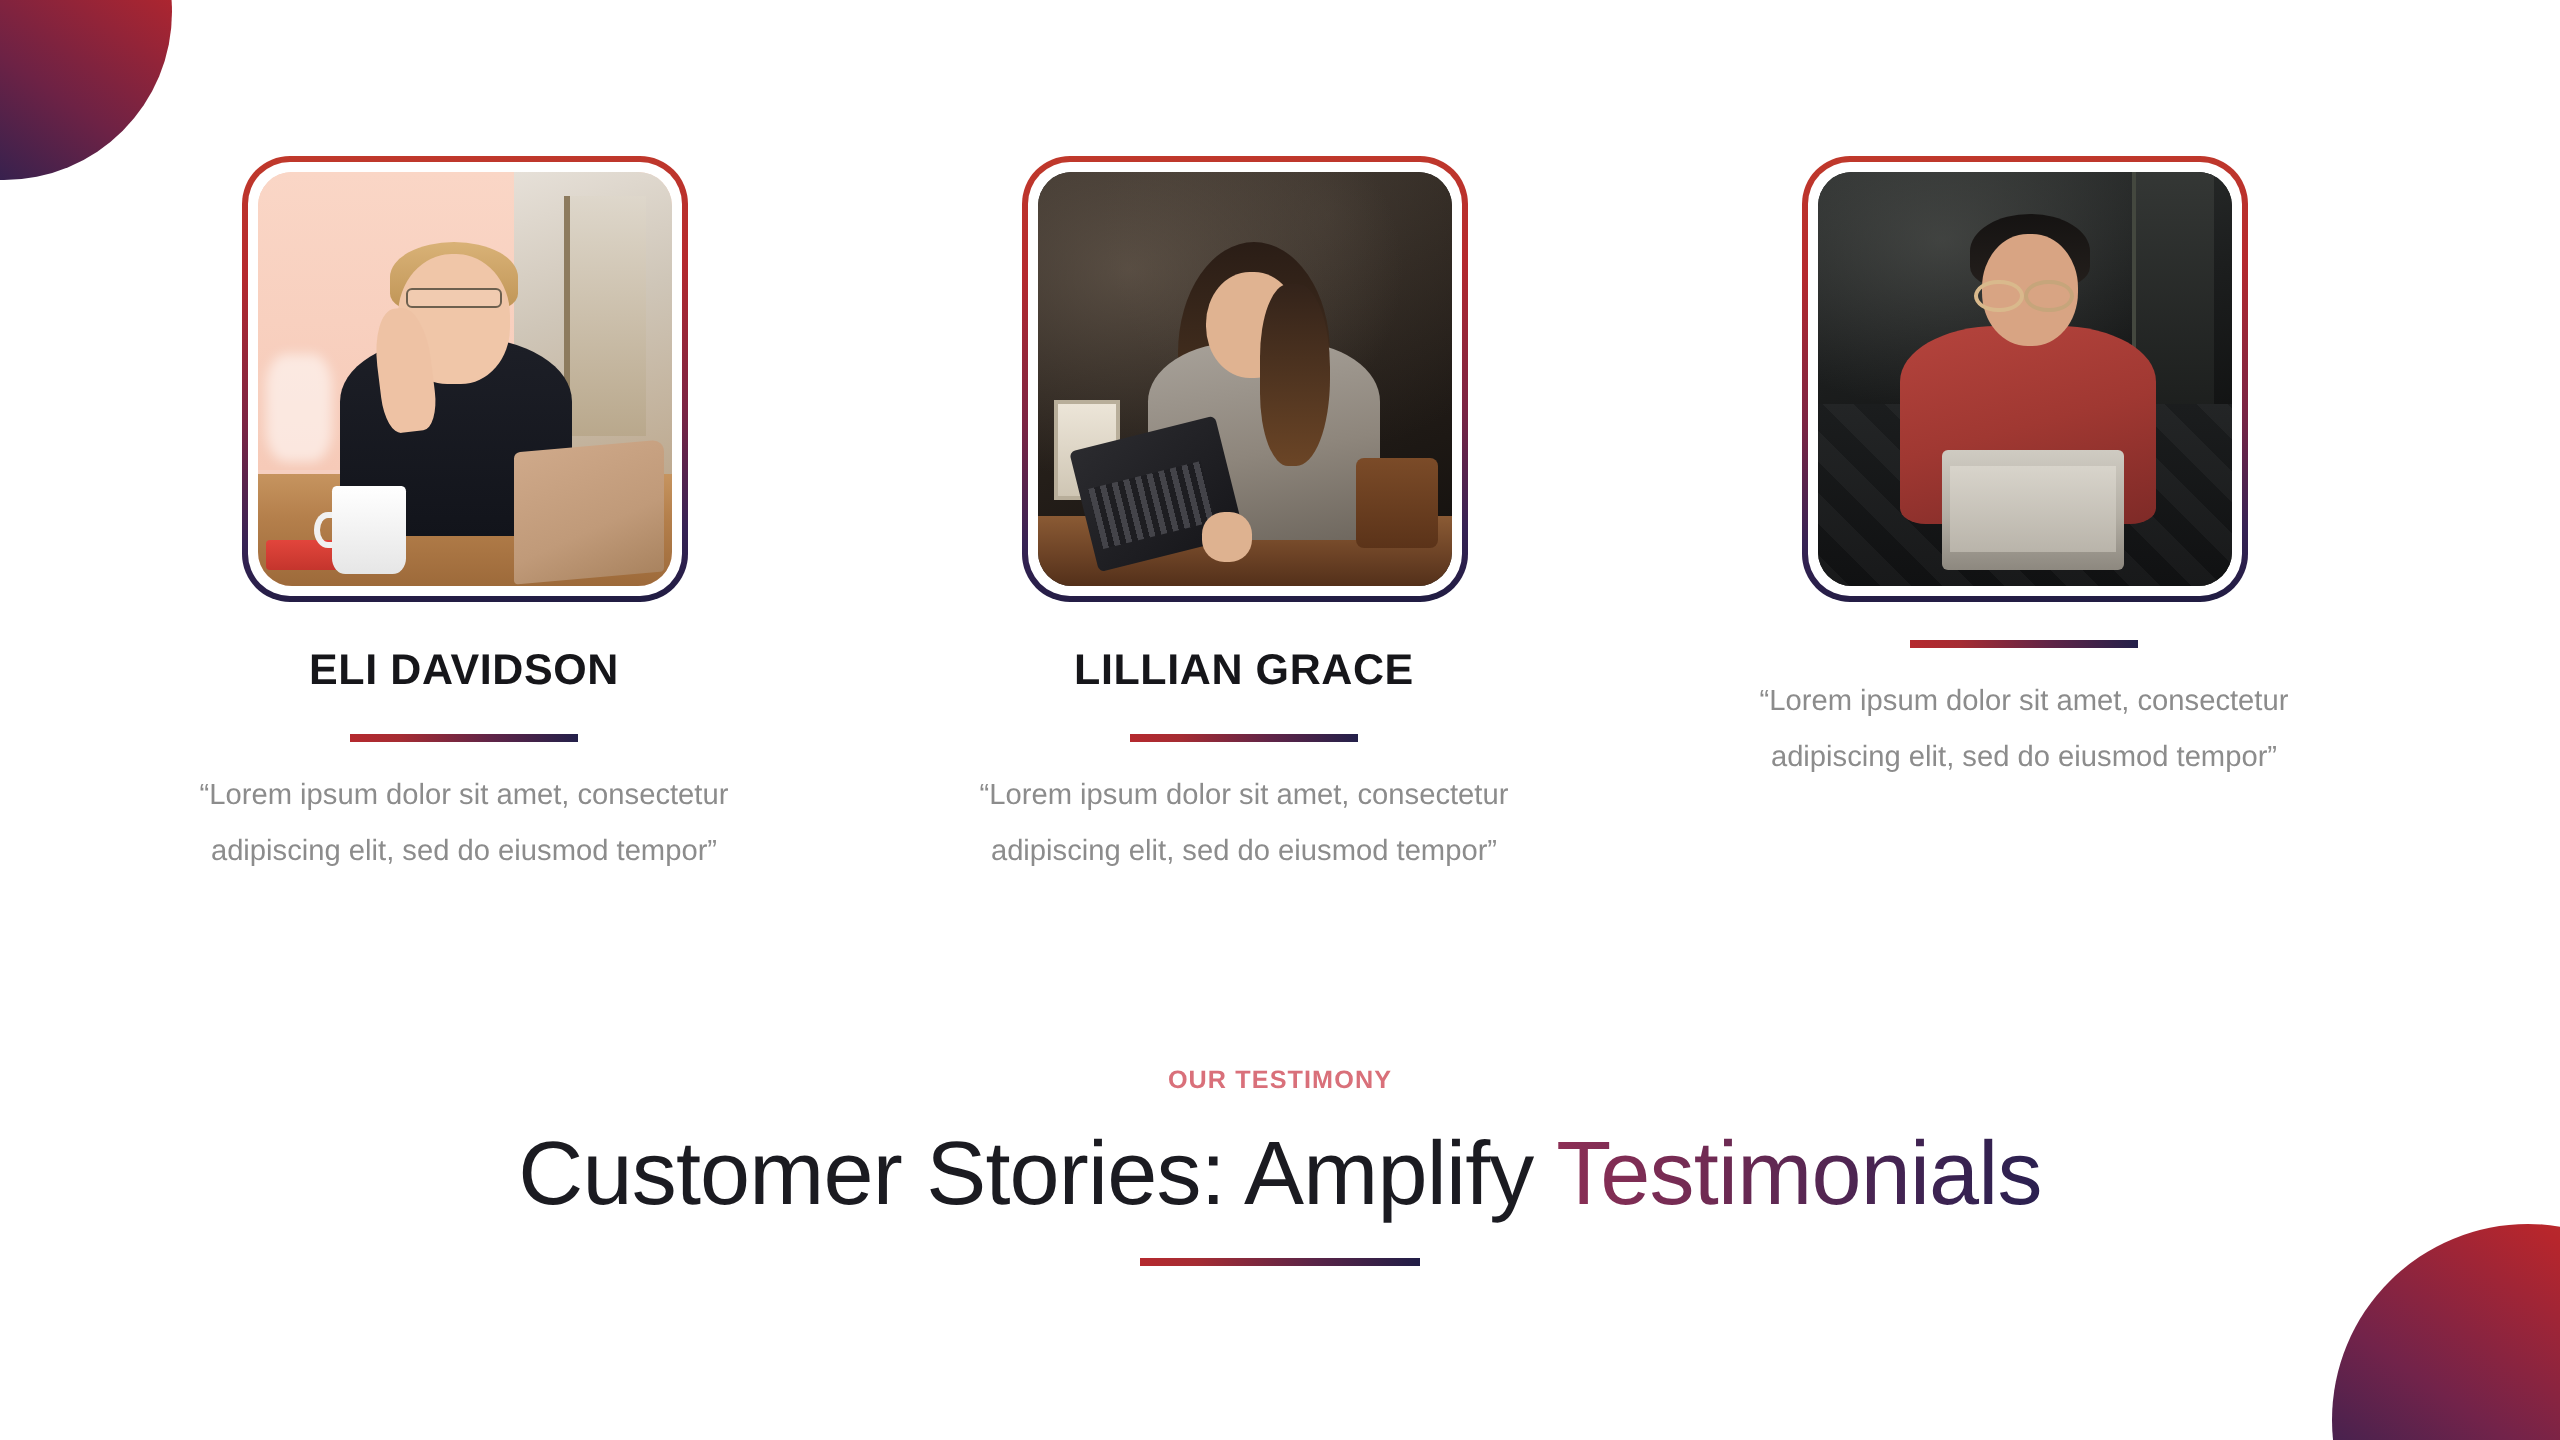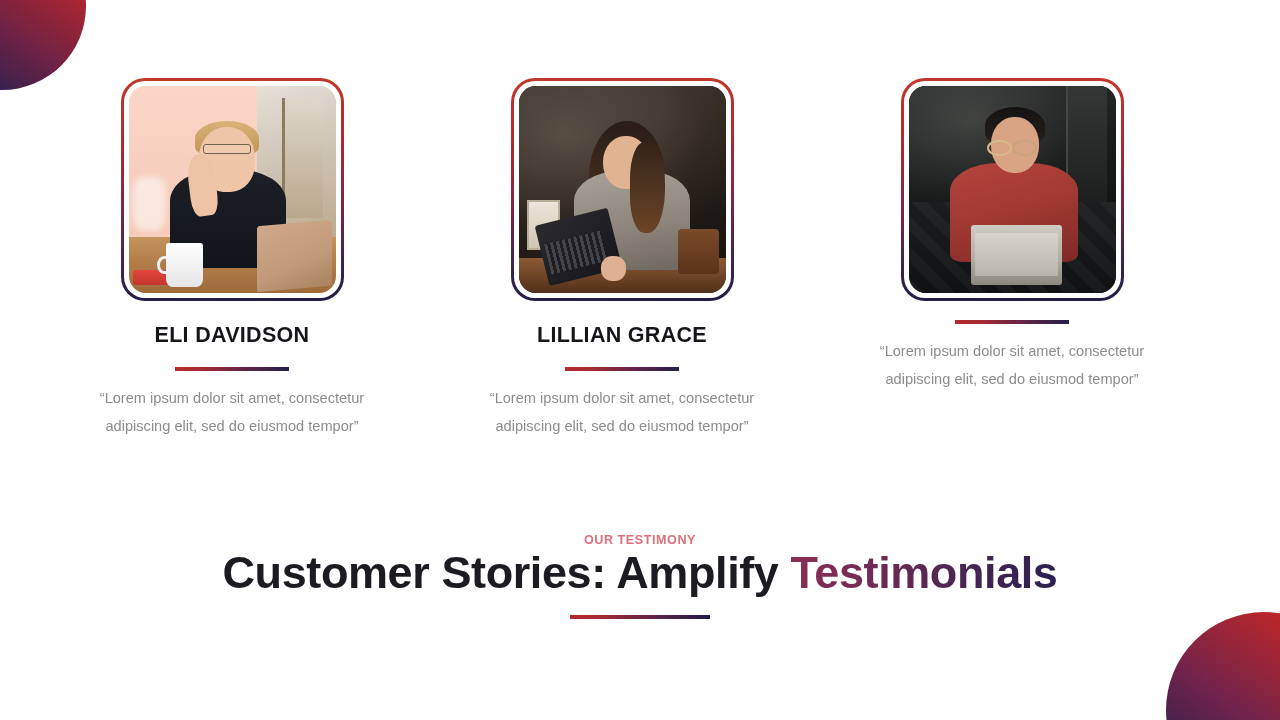--- a/index.html
+++ b/index.html
@@ -292,23 +292,23 @@
     align-items:center;
   }
   .eyebrow {
     font-size:12.6px;
     font-weight:bold;
     letter-spacing:0.55px;
     color:#d9707a;
     text-align:center;
   }
   .headline {
-    margin-top:0;
+    margin-top:14px;
     font-size:45px;
-    font-weight:bold;
+    font-weight:normal;
     letter-spacing:-0.4px;
     color:#1b1b21;
     text-align:center;
     white-space:nowrap;
   }
   .headline .accent {
     background:linear-gradient(96deg,#8d2f55 0%,#6d2a53 35%,#452452 68%,#2a2050 100%);
     -webkit-background-clip:text;
     background-clip:text;
     color:transparent;

